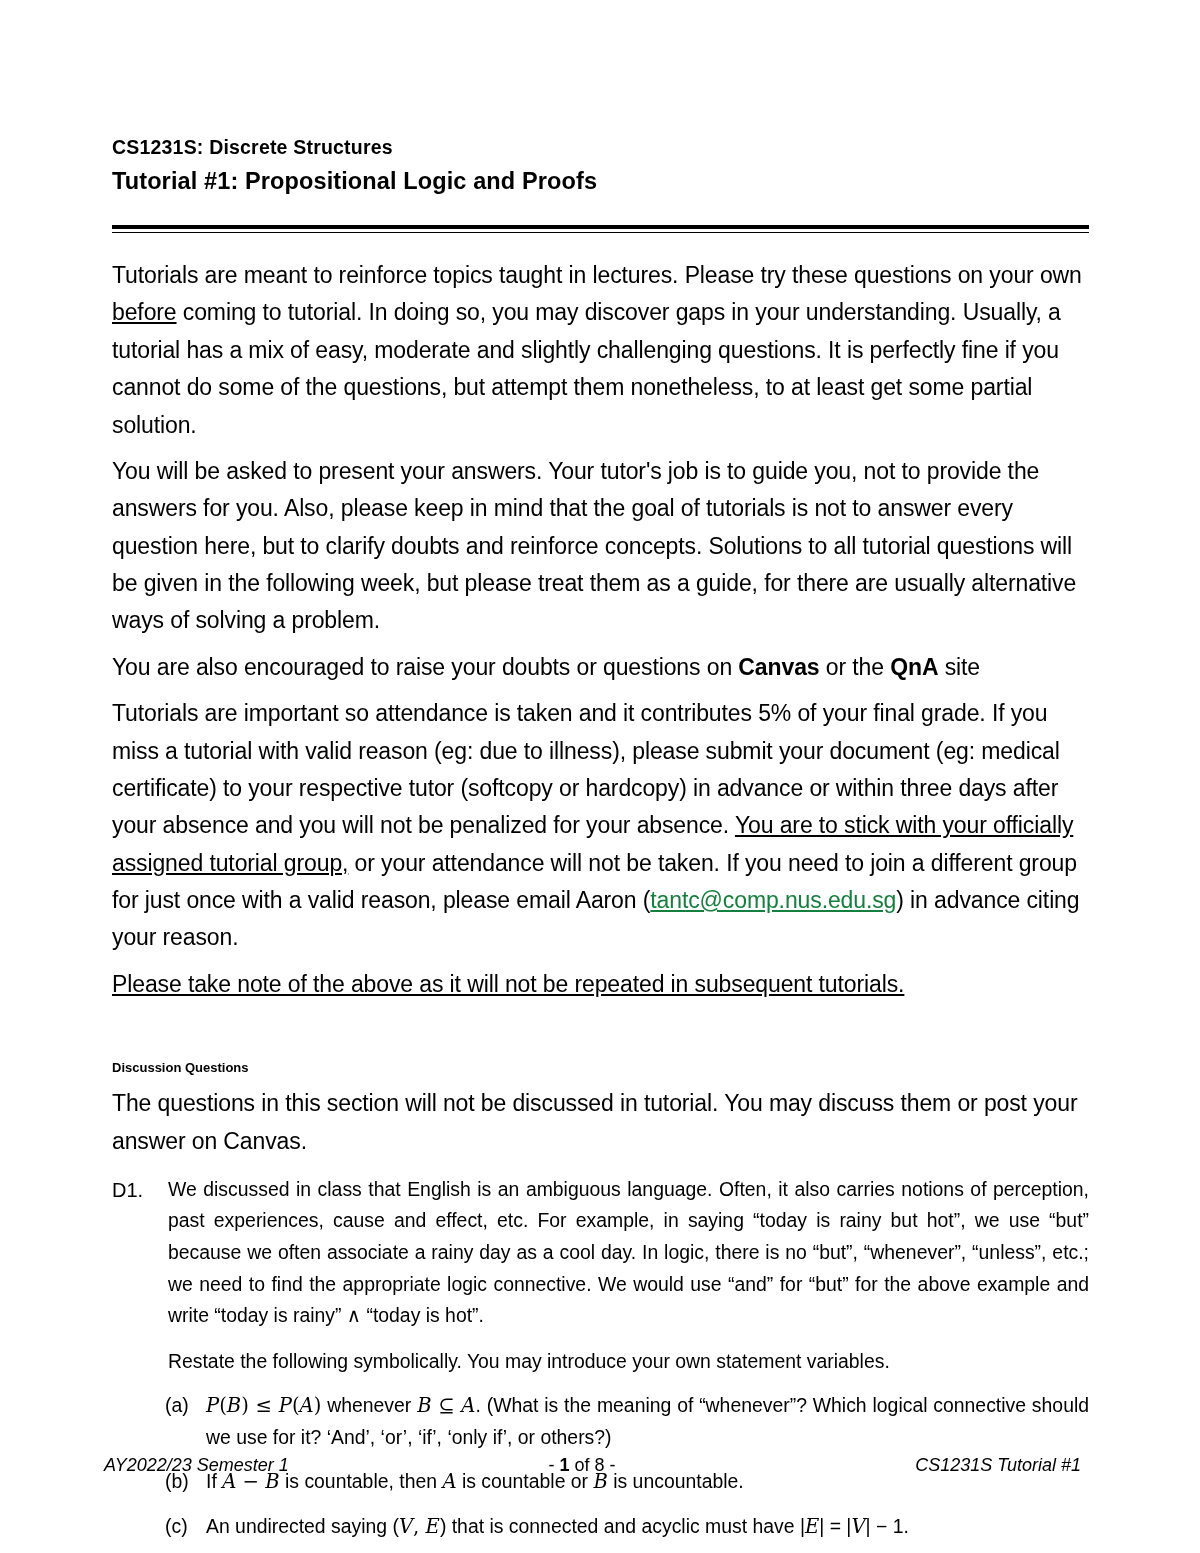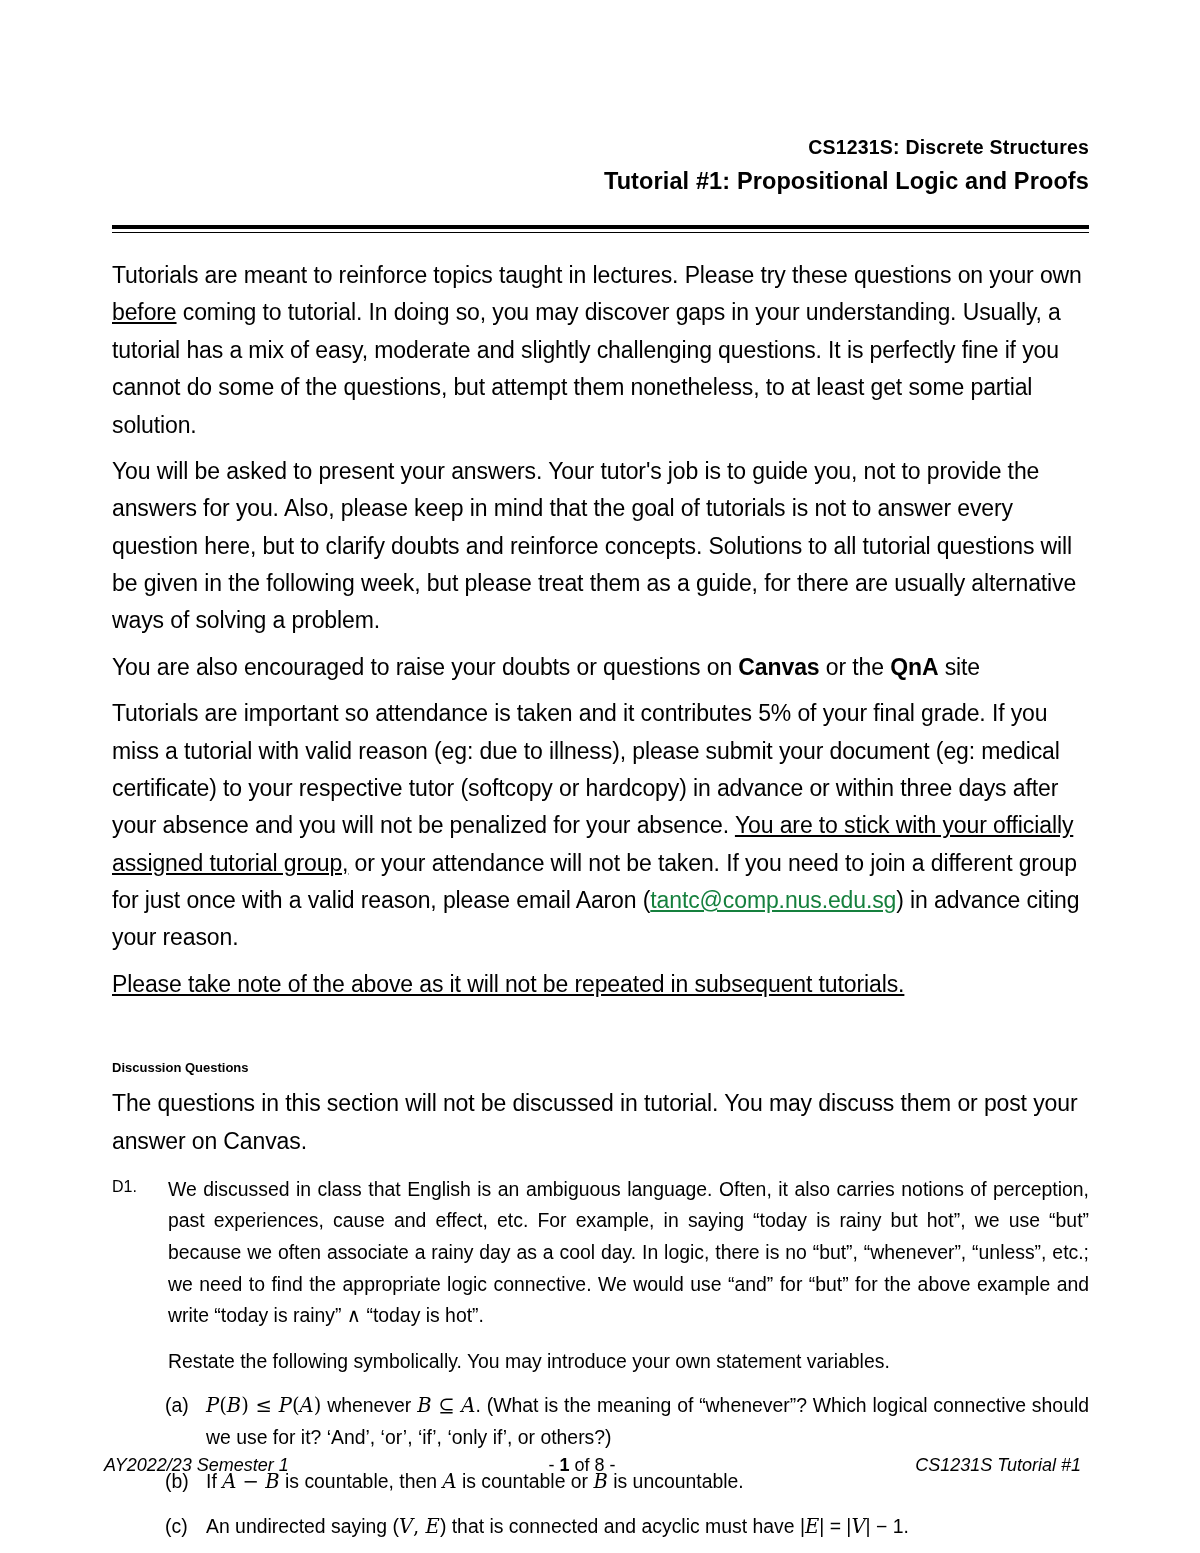--- a/index.html
+++ b/index.html
@@ -22,21 +22,21 @@
   .content {
     position: absolute;
     left: 112px;
     top: 0;
     width: 977px;
   }
 
   
   .header {
     padding-top: 134px;
-    text-align: right;
+    text-align: left;
   }
   .doc-course {
     font-size: 19.5px;
     font-weight: bold;
     letter-spacing: 0.01em;
     line-height: 1.42;
   }
   .doc-title {
     font-size: 23.5px;
     font-weight: bold;
@@ -80,21 +80,21 @@
   
   .qrow {
     display: flex;
     font-size: 19.4px;
     line-height: 1.625;
     margin-top: 14px;
   }
   .qlabel {
     width: 56px;
     flex: 0 0 56px;
-    font-size: 16px;
+    font-size: 20px;
   }
   .qbody {
     flex: 1 1 auto;
     text-align: justify;
     text-justify: inter-word;
   }
   .qbody p { margin: 0; }
   .qbody p + p { margin-top: 14px; }
 
   .subrow {

